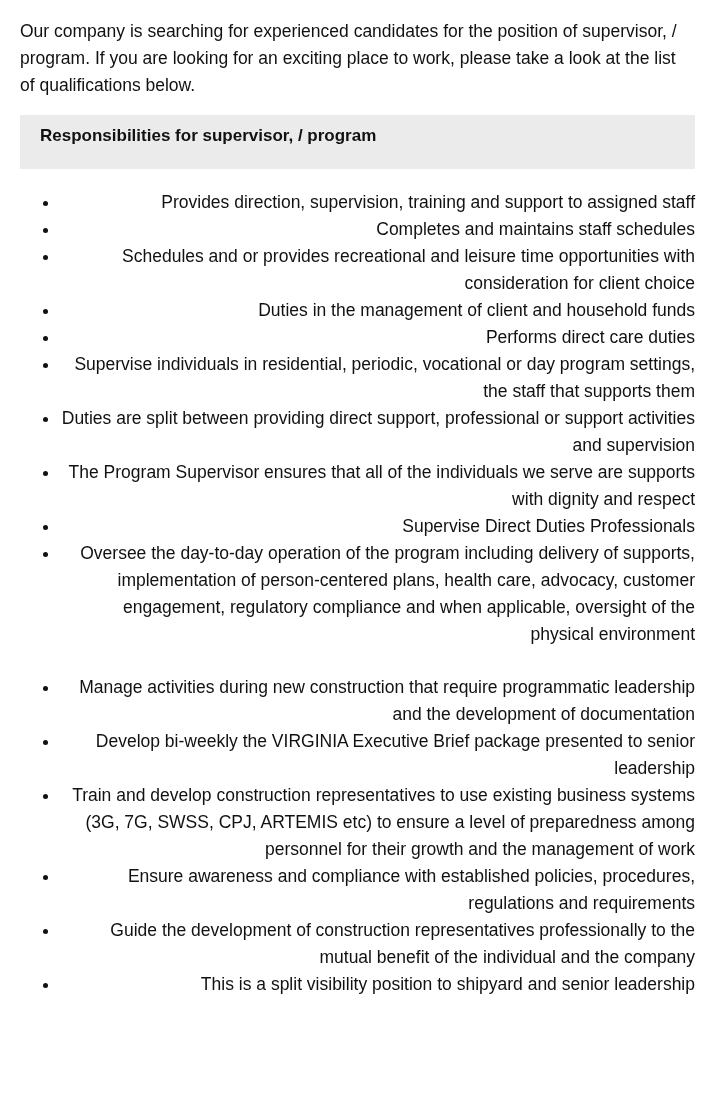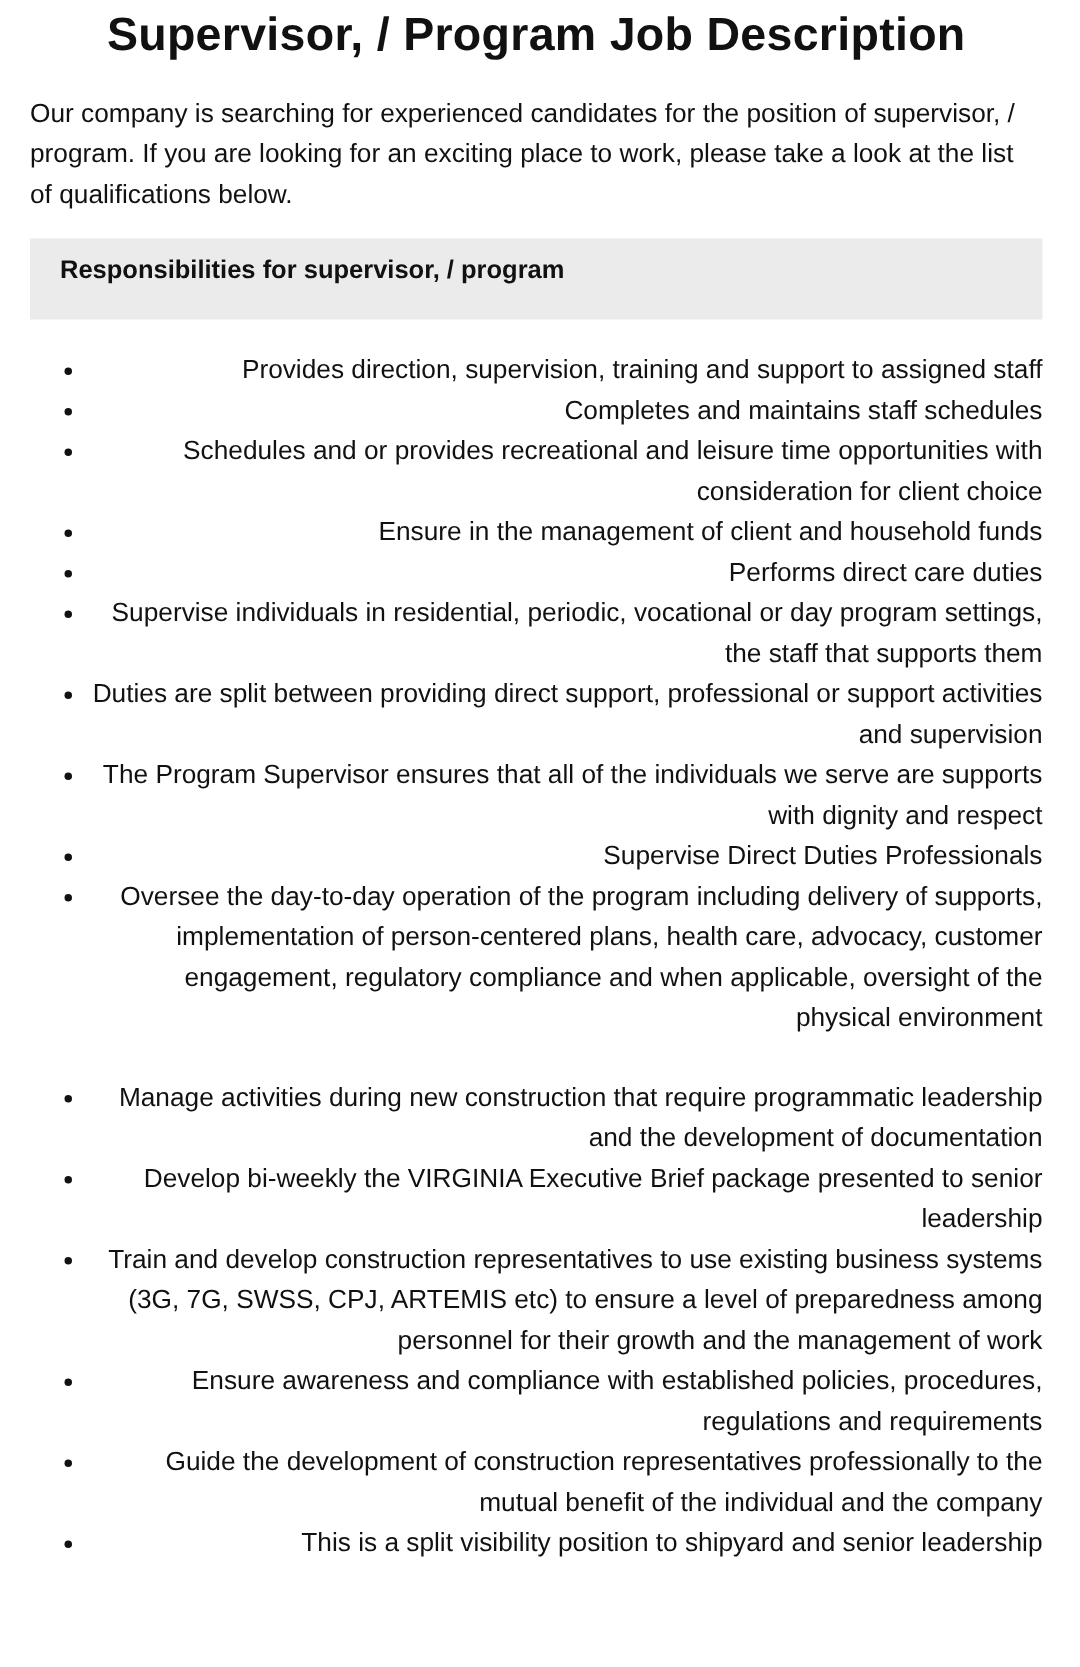--- a/index.html
+++ b/index.html
@@ -29,29 +29,28 @@
     margin: 20px 0 0 0; padding: 0 0 0 40px;
     font-size: 17.5px; line-height: 27px;
   }
   li { margin: 0; padding: 0; text-align: right; }
   .section-gap { height: 6px; }
 </style>
 </head>
 <body>
 
 <div class="page">
-  <h1>Supervisor, / Program Job Description</h1>
   <p class="intro">Our company is searching for experienced candidates for the position of supervisor, / program. If you are looking for an exciting place to work, please take a look at the list of qualifications below.</p>
 
   <div class="section-header">Responsibilities for supervisor, / program</div>
   <ul>
     <li>Provides direction, supervision, training and support to assigned staff</li>
     <li>Completes and maintains staff schedules</li>
     <li>Schedules and or provides recreational and leisure time opportunities with consideration for client choice</li>
-    <li>Ensure in the management of client and household funds</li>
+    <li>Duties in the management of client and household funds</li>
     <li>Performs direct care duties</li>
     <li>Supervise individuals in residential, periodic, vocational or day program settings, the staff that supports them</li>
     <li>Duties are split between providing direct support, professional or support activities and supervision</li>
     <li>The Program Supervisor ensures that all of the individuals we serve are supports with dignity and respect</li>
     <li>Supervise Direct Duties Professionals</li>
     <li>Oversee the day-to-day operation of the program including delivery of supports, implementation of person-centered plans, health care, advocacy, customer engagement, regulatory compliance and when applicable, oversight of the physical environment</li>
   </ul>
 
   <div class="section-gap"></div>
   <ul>

